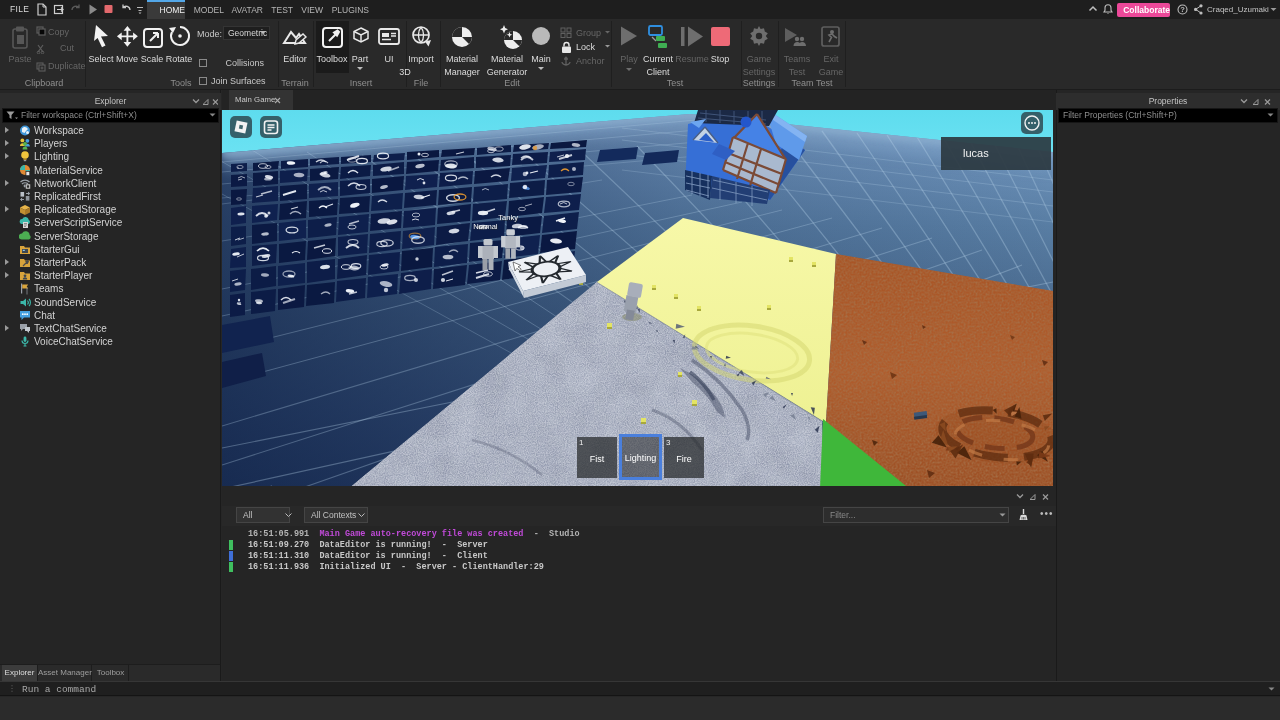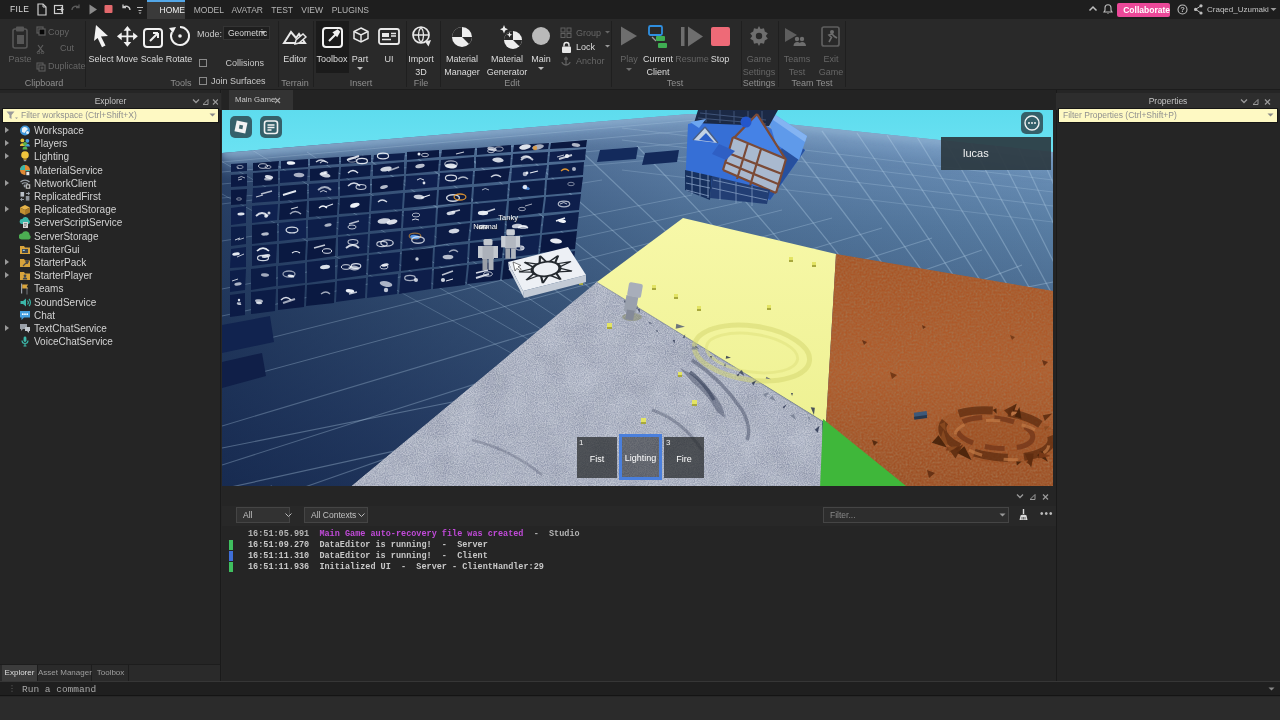--- a/index.html
+++ b/index.html
@@ -12,21 +12,21 @@
 .tab.active{background:#3a3a3a;color:#efefef;border-top:2px solid #53a7e8;line-height:17px}
 
 #ribbon{position:absolute;left:0;top:19px;width:1280px;height:71px;background:#292929;border-bottom:1px solid #1c1c1c}
 .rsep{position:absolute;top:2px;height:66px;width:1px;background:#1f1f1f}
 .glabel{position:absolute;top:59px;height:12px;font-size:9px;color:#8f8f8f;text-align:center;width:80px}
 .rlabel{position:absolute;font-size:9px;color:#dcdcdc;text-align:center;white-space:nowrap}
 .rlabel.dim{color:#666}
 .chk{position:absolute;width:8px;height:8px;border:1px solid #8a8a8a;background:transparent}
 
 .panel-h{position:absolute;height:17px;background:#2d2d2d;color:#c4c4c4;font-size:8.5px;text-align:center;line-height:17px}
-.filterbox{position:absolute;height:15px;background:#fef9c3;border:1px solid #161616;color:#8f8f8f;font-size:8.5px;line-height:13px;padding-left:4px}
+.filterbox{position:absolute;height:15px;background:#000000;border:1px solid #161616;color:#8f8f8f;font-size:8.5px;line-height:13px;padding-left:4px}
 
 .trow{position:absolute;left:0;width:221px;height:13px;font-size:10px;color:#d2d2d2;line-height:13px}
 .trow .arr{position:absolute;left:5px;top:3px;width:0;height:0;border-left:4px solid #9a9a9a;border-top:3.5px solid transparent;border-bottom:3.5px solid transparent}
 .trow .lbl{position:absolute;left:34px;top:0}
 .trow svg{position:absolute;left:19px;top:0px}
 
 .btab{position:absolute;top:0;height:16px;line-height:16px;font-size:8px;color:#9f9f9f;text-align:center;border-right:1px solid #1d1d1d}
 .btab.active{background:#3c3c3c;color:#dedede}
 
 .odrop{position:absolute;height:16px;background:#323232;border:1px solid #454545;color:#c2c2c2;font-size:8.5px;line-height:14px;padding-left:6px}
@@ -190,21 +190,21 @@
         <path d="M13 5.5h5M13 8h5M4 11.5h9" stroke="#e8e8e8" stroke-width="1.6"></path>
       </svg>
       <div class="rlabel" style="left:374px;top:35px;width:30px">UI</div>
       <svg class="abs" style="left:410px;top:6px;opacity:1.0" width="24" height="26" viewBox="0 0 24 26">
         <circle cx="11" cy="10" r="8" fill="none" stroke="#e8e8e8" stroke-width="1.7"></circle>
         <path d="M3.5 10h15M11 2.2c-3.5 4-3.5 11.6 0 15.6M11 2.2c3.5 4 3.5 11.6 0 15.6" stroke="#e8e8e8" fill="none" stroke-width="1.3"></path>
         <path d="M21 15l-6 1.5 3.5 5z" fill="#e8e8e8"></path>
         <path d="M14 20h7" stroke="#292929" stroke-width="0"></path>
       </svg>
       <div class="rlabel" style="left:401px;top:35px;width:40px">Import</div>
-      <div class="rlabel" style="left:401px;top:48px;width:40px">3D</div>
+      <div class="rlabel" style="left:385px;top:48px;width:40px">3D</div>
       <svg class="abs" style="left:450px;top:6px;opacity:1.0" width="26" height="26" viewBox="0 0 26 26">
         <circle cx="12" cy="12" r="10" fill="#ededed"></circle>
         <path d="M12 2a10 10 0 0 0-10 10h10z" fill="#292929"></path>
         <path d="M12 12l7 7a10 10 0 0 0 3-7z" fill="#292929"></path>
       </svg>
       <div class="rlabel" style="left:438px;top:35px;width:48px">Material</div>
       <div class="rlabel" style="left:438px;top:48px;width:48px">Manager</div>
       <svg class="abs" style="left:497px;top:5px;opacity:1.0" width="28" height="28" viewBox="0 0 28 28">
         <circle cx="16" cy="16" r="9" fill="#ededed"></circle>
         <path d="M16 7a9 9 0 0 0-9 9h9z" fill="#292929"></path>

